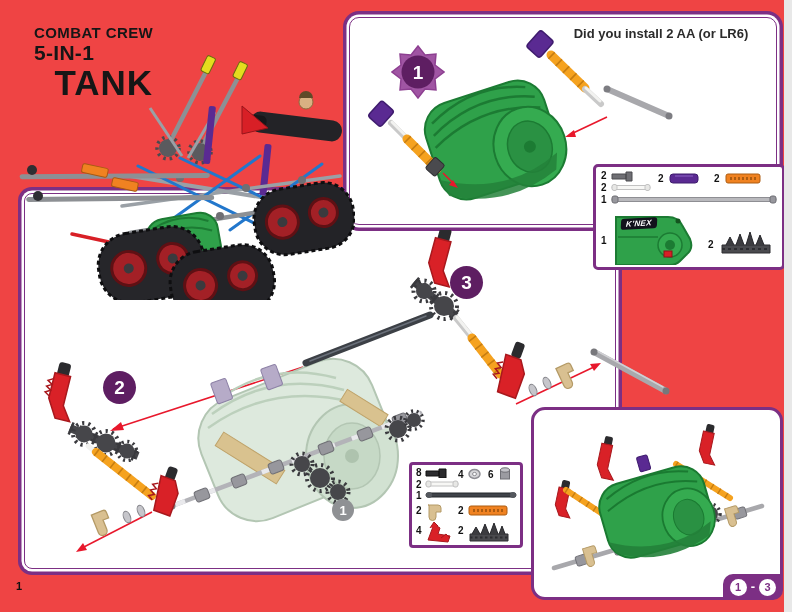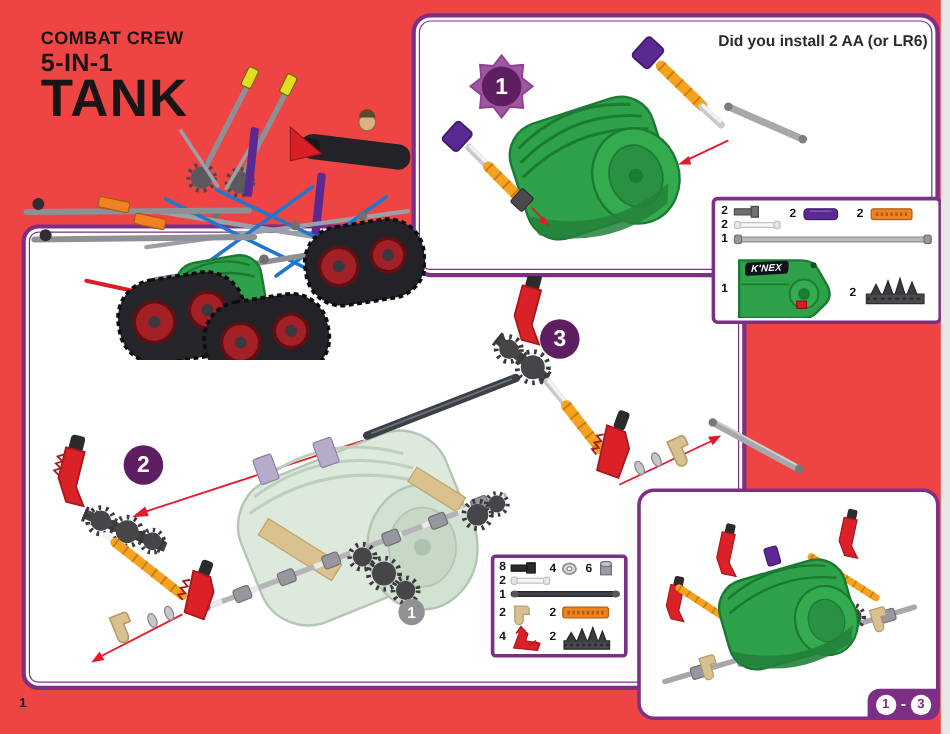--- a/index.html
+++ b/index.html
@@ -8,28 +8,28 @@
   #page{position:relative;width:784px;height:612px;background:#ef4444;overflow:hidden;}
 
   .panel-dbl{position:absolute;background:#fff;border:1.5px solid var(--pp);
     box-shadow:0 0 0 2.5px #ffffff,0 0 0 6px var(--pp);}
   .panel-sgl{position:absolute;background:#fff;border:3px solid var(--pp);}
 
   .abs{position:absolute;}
   .title-block{position:absolute;left:34px;top:24px;color:#161616;}
   .title-series{font-size:15px;font-weight:bold;letter-spacing:.4px;line-height:17px;}
   .title-sub{font-size:21px;font-weight:bold;letter-spacing:.3px;line-height:23px;}
-  .title-model{font-size:44px;font-weight:900;letter-spacing:1px;line-height:37px;}
+  .title-model{font-size:35px;font-weight:900;letter-spacing:1px;line-height:37px;text-align:right;}
 
   .step-badge{position:absolute;width:33px;height:33px;border-radius:50%;background:var(--badge);
     color:#fff;font-size:19px;font-weight:bold;display:flex;align-items:center;justify-content:center;z-index:16;}
   .ghost-badge{position:absolute;width:22px;height:22px;border-radius:50%;background:#8f9194;
     color:#fff;font-size:13px;font-weight:bold;display:flex;align-items:center;justify-content:center;z-index:16;}
 
-  .question{position:absolute;left:549px;top:26px;width:224px;text-align:right;
+  .question{position:absolute;left:549px;top:26px;width:224px;text-align:center;
     font-size:13px;font-weight:bold;color:#2b2b2b;line-height:16px;z-index:12;}
 
   .qty{font-size:10px;font-weight:bold;color:#111;position:absolute;}
   .picon{position:absolute;}
 
   .range-tab{position:absolute;right:-3px;bottom:-3px;height:26px;background:var(--pp);
     border-radius:10px 0 10px 0;display:flex;align-items:center;gap:4px;padding:0 7px;z-index:5;}
   .range-circle{width:17px;height:17px;background:#fff;border-radius:50%;color:var(--pp);
     font-size:11px;font-weight:bold;display:flex;align-items:center;justify-content:center;}
   .range-sep{color:#fff;font-weight:bold;font-size:13px;margin-top:-2px;}

